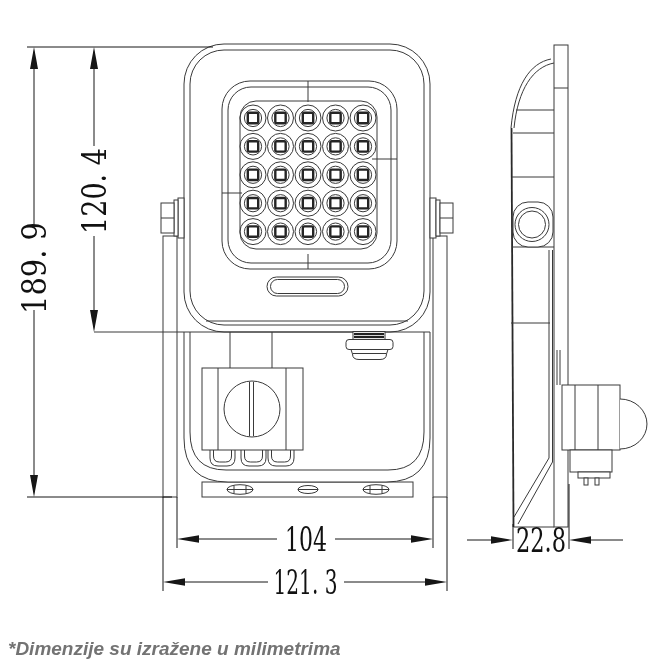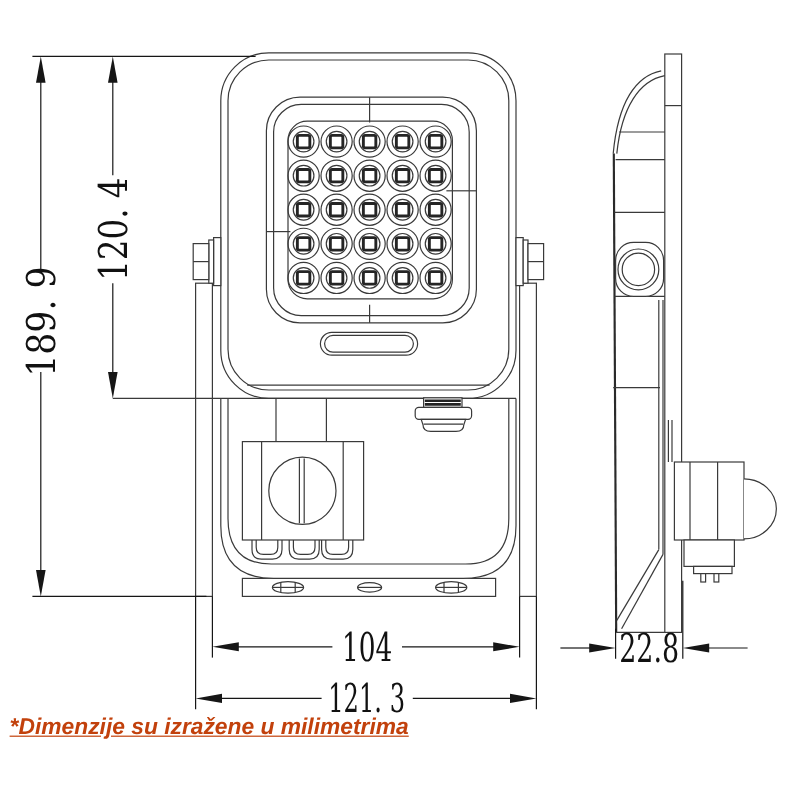--- a/index.html
+++ b/index.html
@@ -8,23 +8,23 @@
   svg{position:absolute;left:0;top:0;}
   .ln  {fill:none;stroke:#3a3a3a;stroke-width:1;}
   .lnw {fill:#ffffff;stroke:#3a3a3a;stroke-width:1;}
   .thk {fill:none;stroke:#2a2a2a;stroke-width:1.8;}
   .bold{fill:none;stroke:#222222;stroke-width:2.2;}
   .ledsq{fill:none;stroke:#252525;stroke-width:2.4;}
   .dim {fill:none;stroke:#161616;stroke-width:1;}
   .arr {fill:#161616;stroke:none;}
   .dimtxt{font-family:"DejaVu Serif",serif;font-size:33px;fill:#111111;
           text-anchor:middle;dominant-baseline:central;}
-  .note{position:absolute;left:8px;top:596px;width:420px;
+  .note{position:absolute;left:8px;top:638px;width:420px;
         font-family:"Liberation Sans",sans-serif;font-style:italic;font-weight:bold;
-        font-size:19px;color:#c2410c;text-decoration:underline;}
+        font-size:19px;color:#737373;}
 </style>
 </head>
 <body>
 
 <div class="page">
 <svg width="668" height="668" viewBox="0 0 668 668">
 
   <g>
 
     <g>

